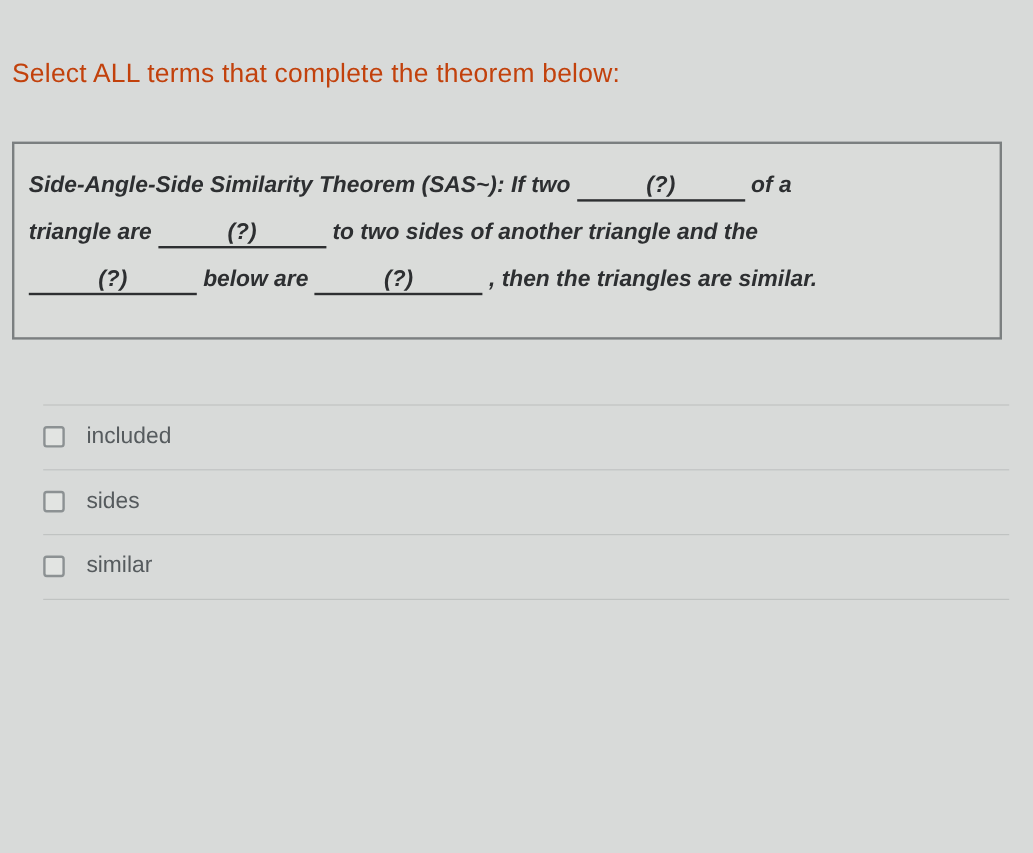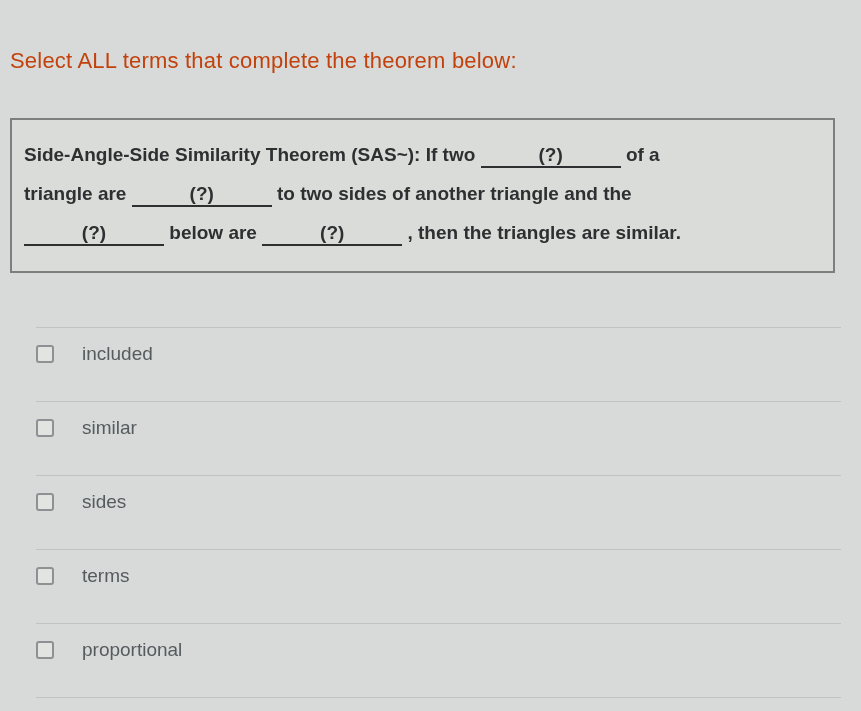--- a/index.html
+++ b/index.html
@@ -17,52 +17,52 @@
   .instruction {
     font-size: 22px;
     color: #c2410c;
     font-weight: 400;
     margin: 0 0 44px 2px;
     letter-spacing: .2px;
   }
   .theorem-box {
     border: 2px solid #7b7f80;
     background: #dadcda;
-    padding: 16px 14px 18px 12px;
+    padding: 16px 14px 28px 12px;
     font-size: 19px;
     line-height: 2.05;
     color: #2d2f31;
     margin-left: 2px;
     margin-right: 6px;
+    font-style: italic;
   }
   .theorem-box .bold { font-weight: 700; }
   .blank {
     display: inline-block;
     min-width: 140px;
     text-align: center;
     border-bottom: 2px solid #2d2f31;
     font-weight: 700;
     padding: 0 6px;
     line-height: 1.1;
     vertical-align: baseline;
   }
   .options {
     margin-top: 54px;
     padding-left: 28px;
   }
   .option {
     display: flex;
     align-items: center;
-    gap: 28px;
+    gap: 18px;
     height: 54px;
     border-top: 1px solid #c0c3c2;
     font-size: 19px;
     color: #565b5e;
     cursor: pointer;
-    margin-top: 20px;
   }
   .option:last-child { height: 38px; overflow: hidden; padding-top: 8px; align-items: flex-start; }
   .cb {
     width: 18px; height: 18px;
     border: 2px solid #8c9193;
     border-radius: 3px;
     background: #e2e4e2;
     flex-shrink: 0;
   }
   .option:last-child .label { color: #7a7f82; }
@@ -80,33 +80,25 @@
     <span class="blank bold" style="margin-left:0">(?)</span><span class="bold"> below are </span><span class="blank bold">(?)</span><span class="bold"> , then the triangles are similar.</span>
   </div>
 
   <div class="options">
     <div class="option">
       <span class="cb"></span>
       <span class="label">included</span>
     </div>
     <div class="option">
       <span class="cb"></span>
-      <span class="label">similar</span>
-    </div>
-    <div class="option">
-      <span class="cb"></span>
       <span class="label">sides</span>
     </div>
     <div class="option">
       <span class="cb"></span>
-      <span class="label">terms</span>
-    </div>
-    <div class="option">
-      <span class="cb"></span>
-      <span class="label">proportional</span>
+      <span class="label">similar</span>
     </div>
     <div class="option">
       
       
     </div>
   </div>
 
 </div>
 
 </body></html>

